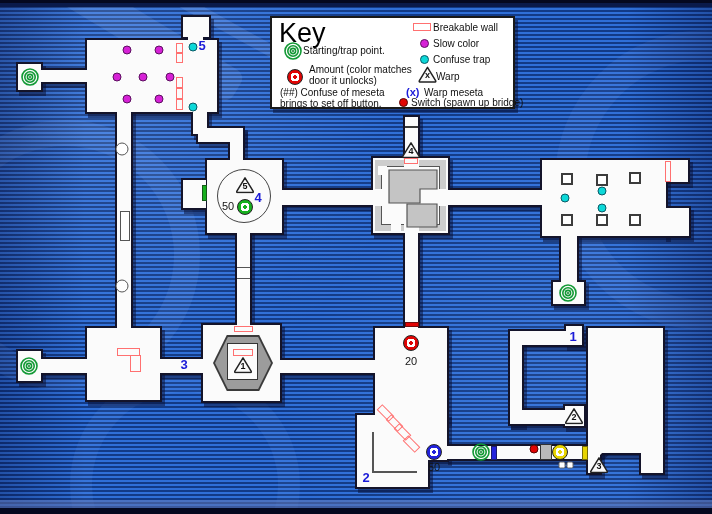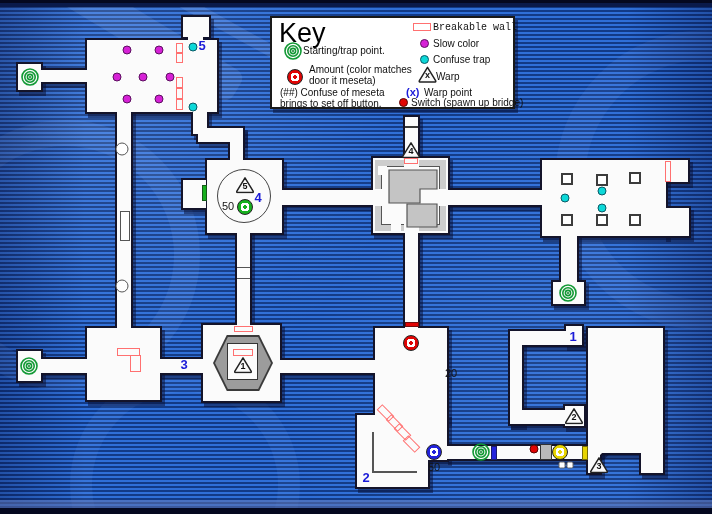--- a/index.html
+++ b/index.html
@@ -247,21 +247,21 @@
       <div class="mk mk-warp-point pt" style="left: 573px; top: 336px;">1</div>
       <div class="mk mk-warp-point pt" style="left: 366px; top: 477px;">2</div>
       <div class="mk mk-warp-point pt" style="left: 184px; top: 364px;">3</div>
       <div class="mk mk-warp-point pt" style="left: 258px; top: 197px;">4</div>
       <div class="mk mk-warp-point pt" style="left: 202px; top: 45px;">5</div>
       <div class="mk mk-button c-green pt" style="left: 245px; top: 207px;"></div>
       <div class="mk mk-button c-red pt" style="left: 411px; top: 343px;"></div>
       <div class="mk mk-button c-blue pt" style="left: 434px; top: 452px;"></div>
       <div class="mk mk-button c-yellow pt" style="left: 560px; top: 452px;"></div>
       <div class="mk mk-meseta pt" style="left: 228px; top: 206px;">50</div>
-      <div class="mk mk-meseta pt" style="left: 411px; top: 373px; margin-left: 40px;">20</div>
+      <div class="mk mk-meseta pt" style="left: 411px; top: 361px;">20</div>
       <div class="mk mk-meseta pt" style="left: 434px; top: 467px;">50</div>
       <div class="mk mk-door c-green" style="left: 202px; top: 185px; width: 5px; height: 16px;"></div>
       <div class="mk mk-door c-red" style="left: 405px; top: 322px; width: 14px; height: 5px;"></div>
       <div class="mk mk-door c-blue" style="left: 491px; top: 446px; width: 6px; height: 14px;"></div>
       <div class="mk mk-door c-yellow" style="left: 582px; top: 446px; width: 6px; height: 14px;"></div>
       <div class="mk mk-switch pt" style="left: 534px; top: 449px;"></div>
       <div class="mk mk-bridge" style="left: 540px; top: 444px; width: 12px; height: 16px;"></div>
       <div class="mk mk-bridge-dot pt" style="left: 562px; top: 465px;"></div>
       <div class="mk mk-bridge-dot pt" style="left: 570px; top: 465px;"></div>
       <div class="mk mk-breakable" style="left: 176px; top: 43px; width: 7px; height: 10px;"></div>
@@ -292,31 +292,31 @@
           <g fill="none" stroke="#119934" stroke-width="1.6">
             <circle cx="10" cy="10" r="8"></circle>
             <circle cx="10" cy="10" r="5.2"></circle>
             <circle cx="10" cy="10" r="2.6"></circle>
           </g>
           <circle cx="10" cy="10" r="1" fill="#0c7a28"></circle>
         </svg></span>
     <span class="k" style="left:31px;top:27px;">Starting/trap point.</span>
     <div class="int mk-button c-red" style="left:15px;top:51px;"></div>
     <span class="k" style="left:37px;top:46px;">Amount (color matches</span>
-    <span class="k" style="left:37px;top:57px;">door it meseta)</span>
+    <span class="k" style="left:37px;top:57px;">door it unlocks)</span>
     <span class="k" style="left:8px;top:69px;">(##) Confuse of meseta</span>
     <span class="k" style="left:8px;top:80px;">brings to set off button.</span>
     <div class="int mk-breakable" style="left:141px;top:5px;width:18px;height:8px;"></div>
-    <span class="k" style="left:161px;top:4px;font-family:Liberation Mono, monospace;">Breakable wall</span>
+    <span class="k" style="left:161px;top:4px;">Breakable wall</span>
     <div class="int mk-slow-trap" style="left:148px;top:21px;"></div>
     <span class="k" style="left:161px;top:20px;">Slow color</span>
     <div class="int mk-confuse-trap" style="left:148px;top:37px;"></div>
     <span class="k" style="left:161px;top:36px;">Confuse trap</span>
     <div class="int mk-warp" style="left:146px;top:48px;" id="key-warp-icon"><svg width="19" height="17" viewBox="0 0 19 17">
           <path d="M9.5 1.3 L17.6 14.6 Q18.4 16 16.4 16 L2.6 16 Q0.6 16 1.4 14.6 Z" fill="#fafafa" stroke="#222" stroke-width="1.5" stroke-linejoin="round"></path>
         </svg><span>x</span></div>
     <span class="k" style="left:164px;top:53px;">Warp</span>
     <span class="kx" style="left:134px;top:68px;">(x)</span>
-    <span class="k" style="left:152px;top:69px;">Warp point</span>
+    <span class="k" style="left:152px;top:69px;">Warp meseta</span>
     <div class="int mk-switch" style="left:127px;top:80px;"></div>
     <span class="k" style="left:139px;top:79px;">Switch (spawn up bridge)</span>
   </div>
 </div>
 
 </body></html>

